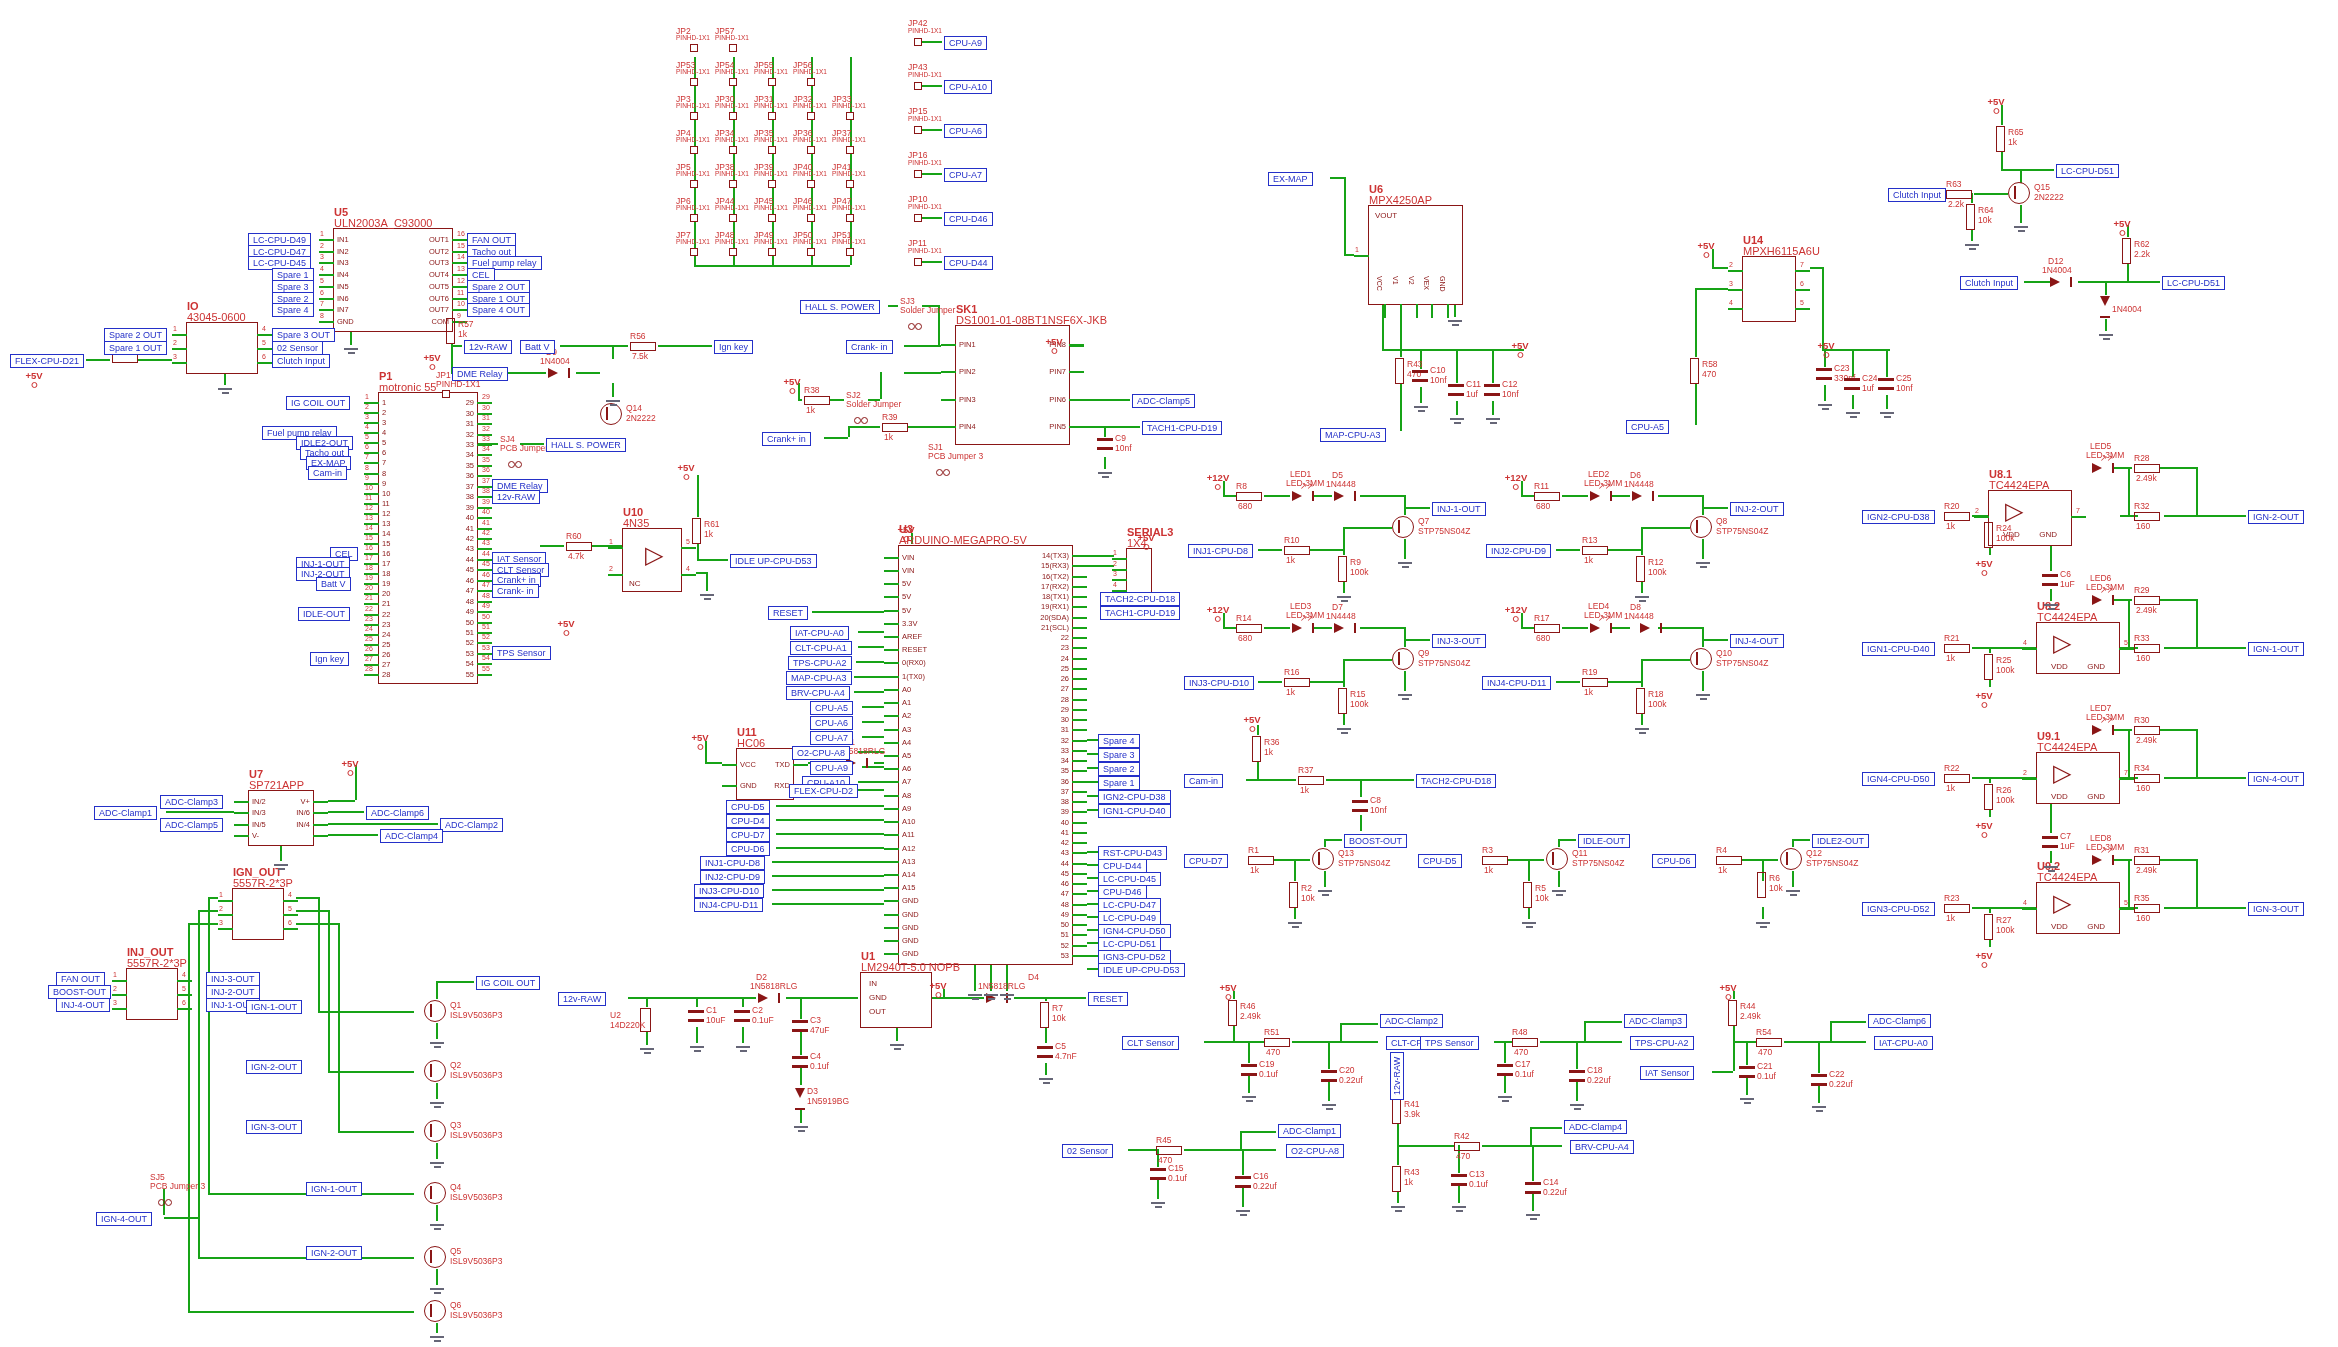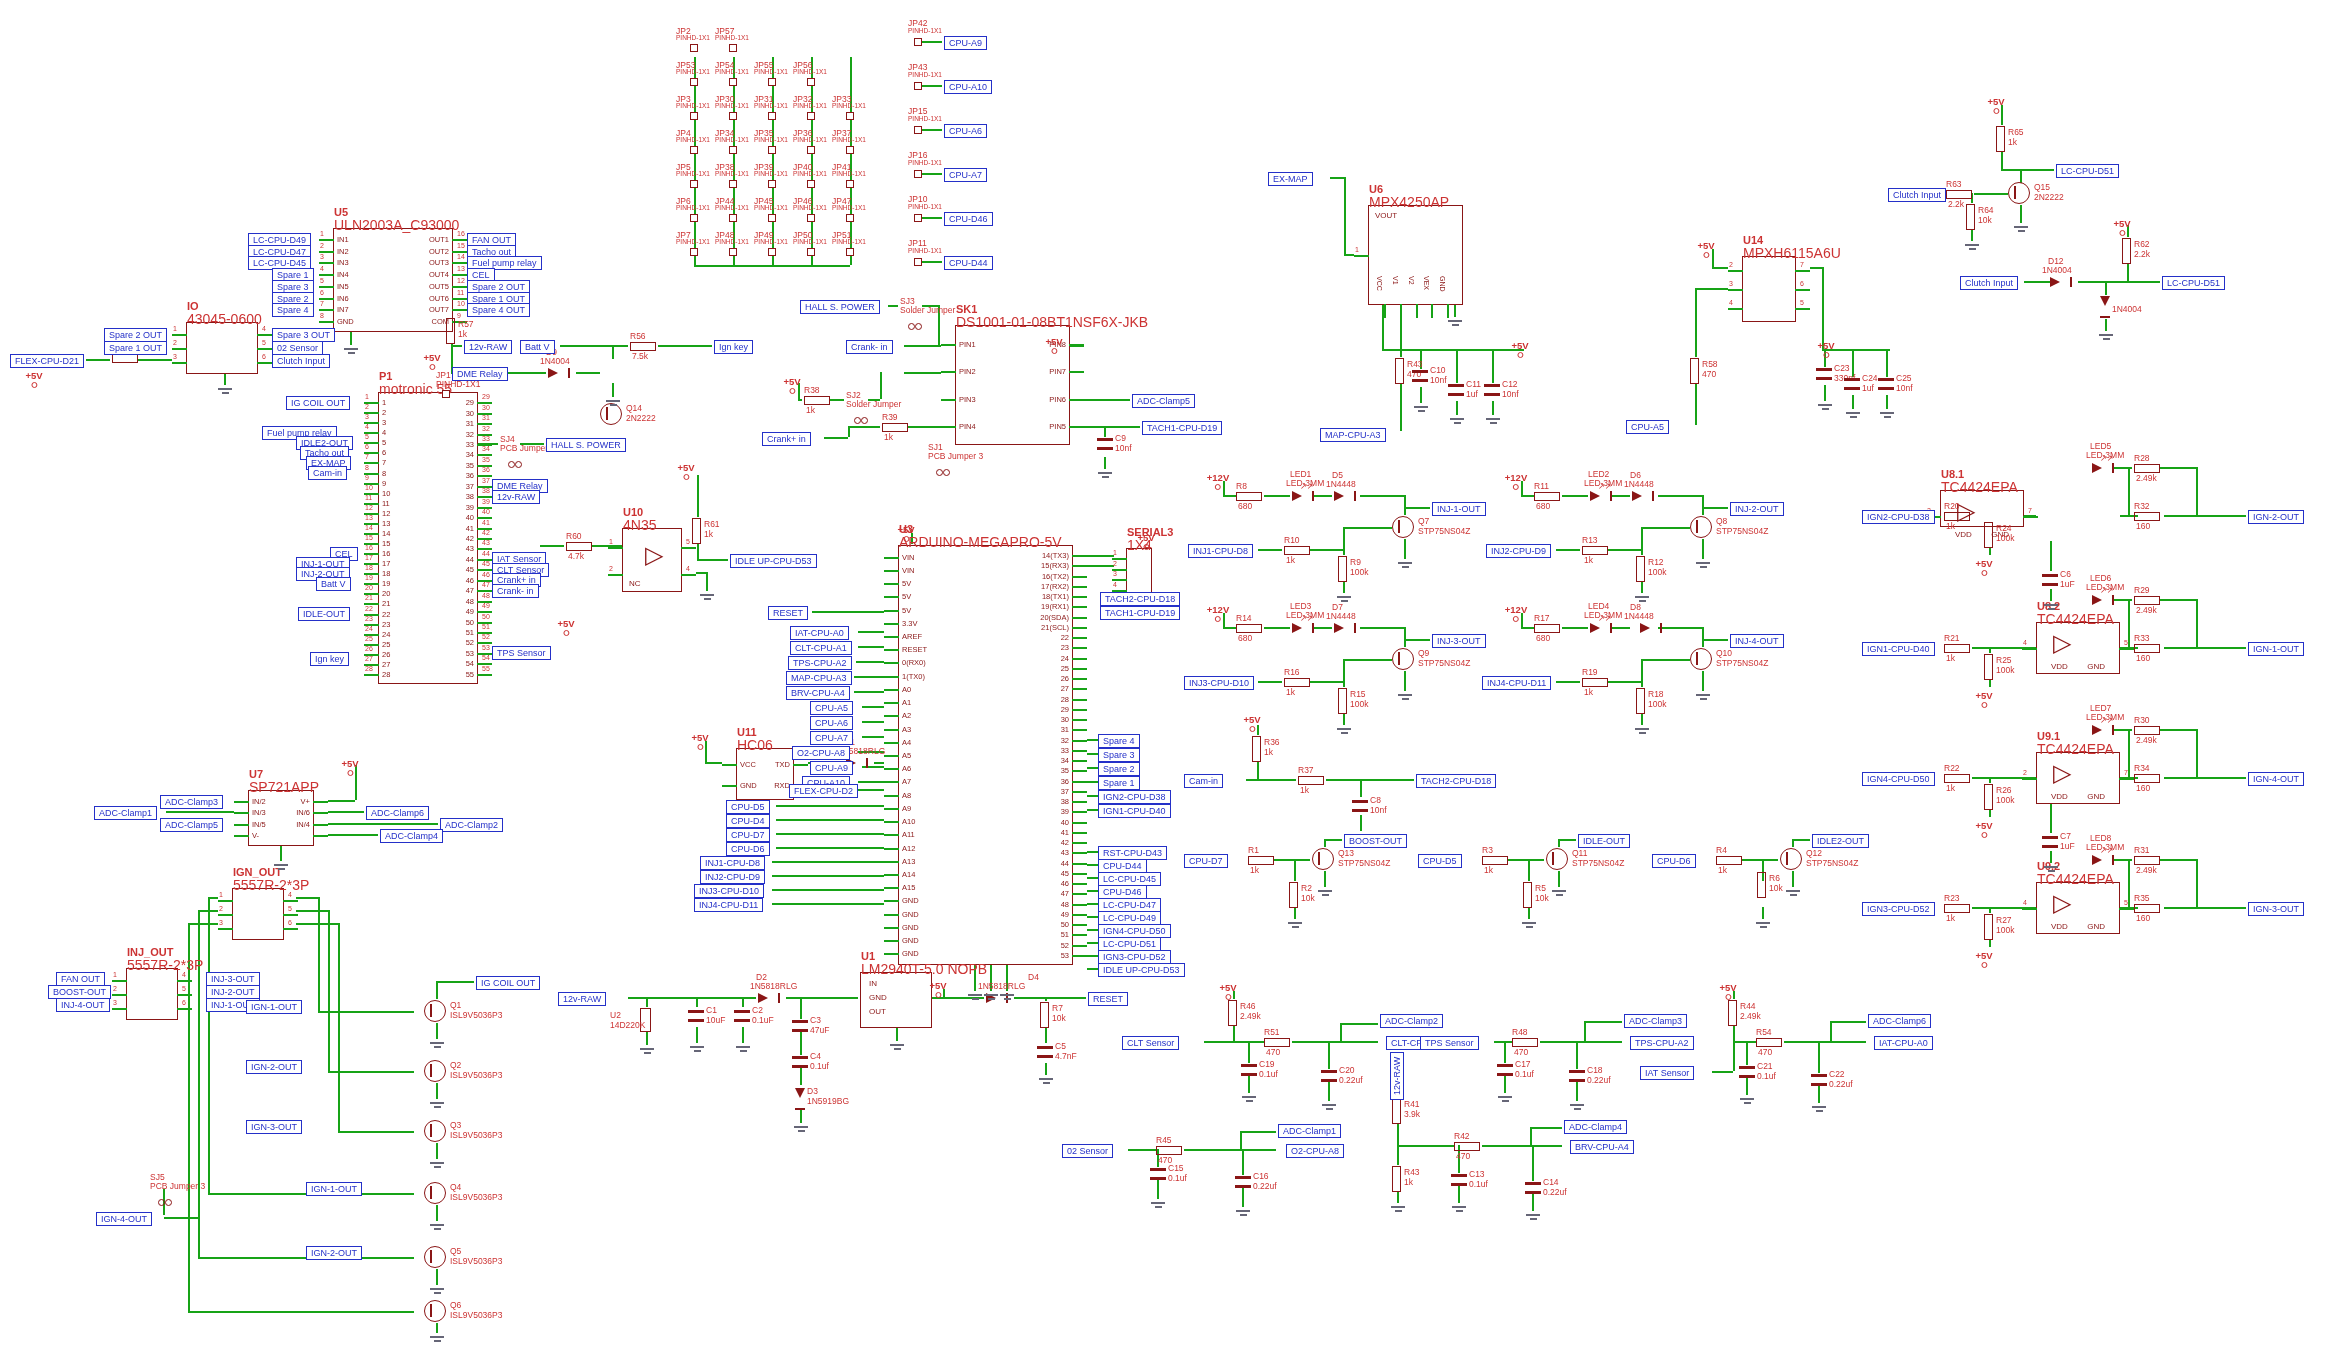--- a/index.html
+++ b/index.html
@@ -1,20 +1,20 @@
 <!DOCTYPE html>
 <html><head>
 <meta charset="utf-8">
 <style>
   html,body{margin:0;padding:0;background:#fff}
   #c{position:relative;background:#fff;font-family:"Liberation Sans",sans-serif;overflow:hidden}
   .wire{position:absolute;background:#17a317;z-index:0}
   .chip{position:absolute;border:1.6px solid #8a1616;background:#fff;z-index:1;box-sizing:border-box}
   .cref{position:absolute;top:-23px;left:0;font-size:11px;font-weight:bold;color:#c33;white-space:nowrap}
-  .cval{position:absolute;top:-12px;left:0;font-size:14px;color:#c33;white-space:nowrap}
+  .cval{position:absolute;top:-12px;left:0;font-size:11px;color:#c33;white-space:nowrap}
   .stub{position:absolute;background:#17a317;height:2px}
   .vstub{position:absolute;background:#17a317;width:2px}
   .pnum{position:absolute;font-size:7px;color:#c33;white-space:nowrap}
   .plab{position:absolute;font-size:7.5px;color:#8a1616;white-space:nowrap}
   .vlab{position:absolute;font-size:7px;color:#8a1616;writing-mode:vertical-rl;white-space:nowrap}
   .inner{position:absolute;font-size:8px;color:#8a1616;white-space:nowrap}
   .tri{position:absolute;font-size:24px;color:#8a1616;line-height:24px}
   .flag{position:absolute;height:12px;line-height:12px;border:1px solid #2430c8;color:#2430c8;background:#fff;font-size:9px;padding:0 4px;white-space:nowrap;z-index:3}
   .rot{transform:rotate(-90deg);transform-origin:0 0}
   .pwr{position:absolute;color:#c33;font-size:9.5px;font-weight:bold;transform:translateX(-50%);z-index:2;text-align:center}
@@ -930,21 +930,21 @@
       <div class="pnum" style="left: -14px; top: 8.5px;">1</div>
       <div class="stub" style="left: -15px; top: 44.5px; width: 15px;"></div>
       <div class="pnum" style="left: -14px; top: 35.5px;">2</div>
       <div class="stub" style="left: 58px; top: 17.5px; width: 15px;"></div>
       <div class="pnum" style="left: 63px; top: 8.5px;">5</div>
       <div class="stub" style="left: 58px; top: 44.5px; width: 15px;"></div>
       <div class="pnum" style="left: 63px; top: 35.5px;">4</div>
       <div class="inner" style="left: 6px; top: 50px;">NC</div>
       <div class="tri" style="left: 22px; top: 14px;">▷</div>
     </div>
-    <div class="chip" style="left: 1940px; top: 490px; width: 84px; height: 37px;">
+    <div class="chip" style="left: 1988px; top: 490px; width: 84px; height: 56px;">
       <div class="cref">U8.1</div>
       <div class="cval">TC4424EPA</div>
       <div class="stub" style="left: -15px; top: 25px; width: 15px;"></div>
       <div class="pnum" style="left: -14px; top: 16px;">2</div>
       <div class="stub" style="left: 82px; top: 25px; width: 15px;"></div>
       <div class="pnum" style="left: 87px; top: 16px;">7</div>
       <div class="tri" style="left: 16px; top: 8px;">▷</div>
       <div class="inner" style="left: 14px; top: 39px;">VDD</div>
       <div class="inner" style="top: 39px; right: 14px;">GND</div>
     </div>

